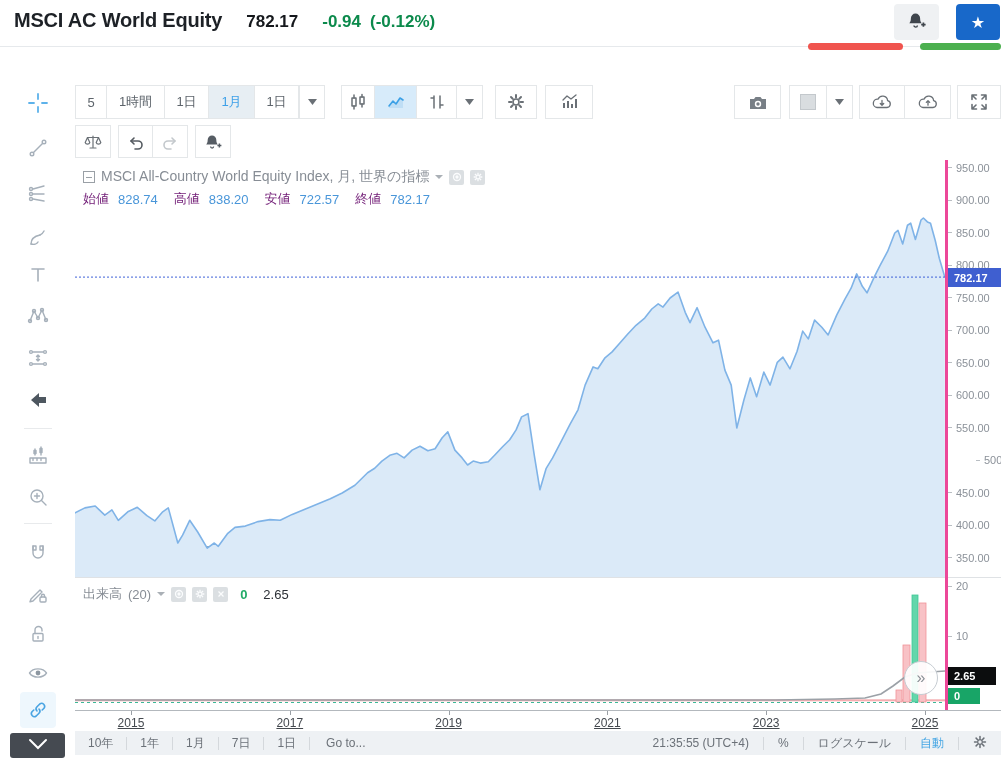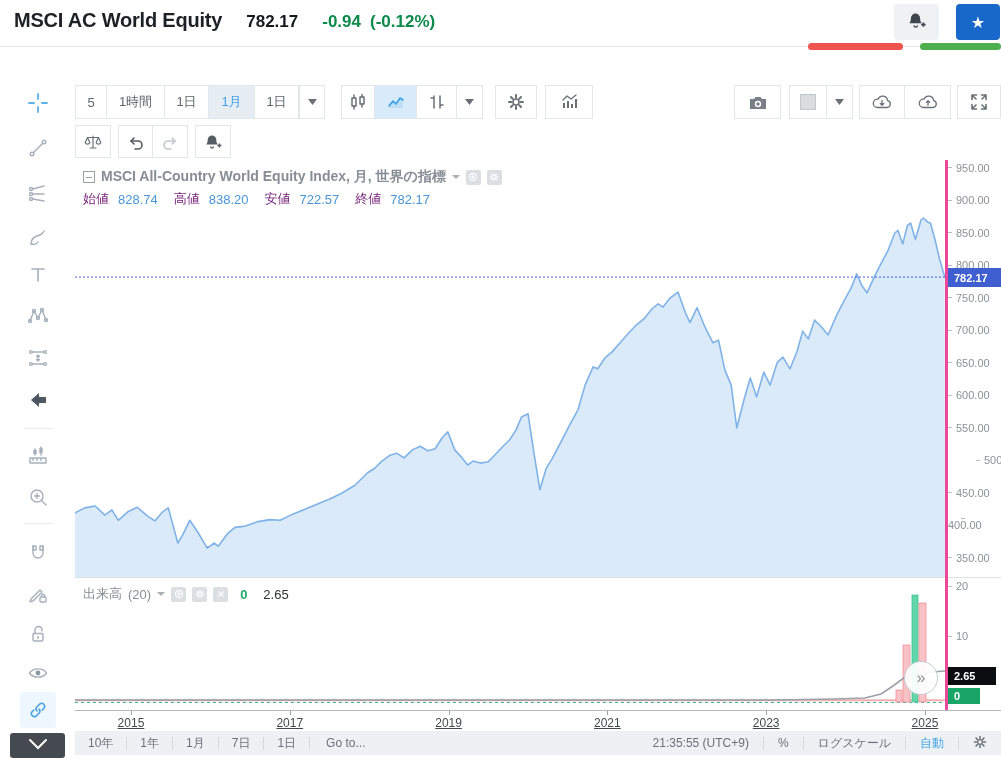--- a/index.html
+++ b/index.html
@@ -44,21 +44,21 @@
   .tbicon { stroke:#6a7076; fill:none; stroke-width:1.5; stroke-linecap:round; stroke-linejoin:round; }
   .bg-square { width:16px; height:16px; background:#d9dde0; border:1px solid #c3c8cc; }
 
   
   #plot { position:absolute; left:75px; top:160px; width:870px; height:417px; }
   #volpane { position:absolute; left:75px; top:577px; width:870px; height:133px; }
   .pane-div { position:absolute; left:75px; top:577px; width:926px; height:1px; background:#dfe2e5; }
 
   
   .legend { position:absolute; left:8px; display:flex; align-items:center; gap:6px; font-size:14px; color:#878d95; white-space:nowrap; }
-  .legend-row1 { top:8px;font-weight:bold; }
+  .legend-row1 { top:8px; }
   .legend-row2 { top:30px; font-size:13px; }
   .minus-box { width:12px; height:12px; border:1px solid #9aa0a6; display:flex; align-items:center; justify-content:center; }
   .minus-box i { display:block; width:6px; height:1px; background:#9aa0a6; }
   .chip { width:15px; height:15px; background:#dbdfe2; border-radius:2px; display:flex; align-items:center; justify-content:center; cursor:pointer; }
   .chip svg { stroke:#fbfcfd; fill:none; stroke-width:1.3; }
   .ohlc-label { color:#701a75; }
   .ohlc-val { color:#4996d9; margin:0 10px 0 3px; }
   .vol-zero { color:#22ab67; font-weight:bold; margin-left:6px; }
   .vol-ma { color:#2c3036; margin-left:10px; }
   .tri-down { width:0; height:0; border-left:4px solid transparent; border-right:4px solid transparent; border-top:4px solid #aab0b6; }
@@ -481,21 +481,21 @@
         <span>550.00</span>
       </div>
       <div class="ptick" style="top: 293.495px; padding-left: 28px;">
         <i></i>
         <span>500.00</span>
       </div>
       <div class="ptick" style="top: 325.995px;">
         <i></i>
         <span>450.00</span>
       </div>
-      <div class="ptick" style="top: 358.495px; flex-direction: column;">
+      <div class="ptick" style="top: 358.495px;">
         <i></i>
         <span>400.00</span>
       </div>
       <div class="ptick" style="top: 390.995px;">
         <i></i>
         <span>350.00</span>
       </div>
       <div class="ptick" style="top: 419px;">
         <i></i>
         <span>20</span>
@@ -531,21 +531,21 @@
         <div class="bsep"></div>
         <span class="rng">1月</span>
         <div class="bsep"></div>
         <span class="rng">7日</span>
         <div class="bsep"></div>
         <span class="rng">1日</span>
       </span>
     <span class="bsep"></span>
     <span class="goto">Go to...</span>
     <span class="push"></span>
-    <span class="bitem">21:35:55 (UTC+9)</span>
+    <span class="bitem">21:35:55 (UTC+4)</span>
     <span class="bsep"></span>
     <span class="bitem">%</span>
     <span class="bsep"></span>
     <span class="bitem">ログスケール</span>
     <span class="bsep"></span>
     <span class="bitem auto">自動</span>
     <span class="bsep"></span>
     <span class="bitem"><svg width="14" height="14" viewBox="0 0 18 18" style="stroke:#6b7178;fill:none;stroke-width:2;stroke-linecap:round">
           <circle cx="9" cy="9" r="3" stroke-width="1.6"></circle>
           <path d="M9 2v2.4M9 13.6V16M2 9h2.4M13.6 9H16M4 4l1.7 1.7M12.3 12.3 14 14M14 4l-1.7 1.7M5.7 12.3 4 14"></path>

